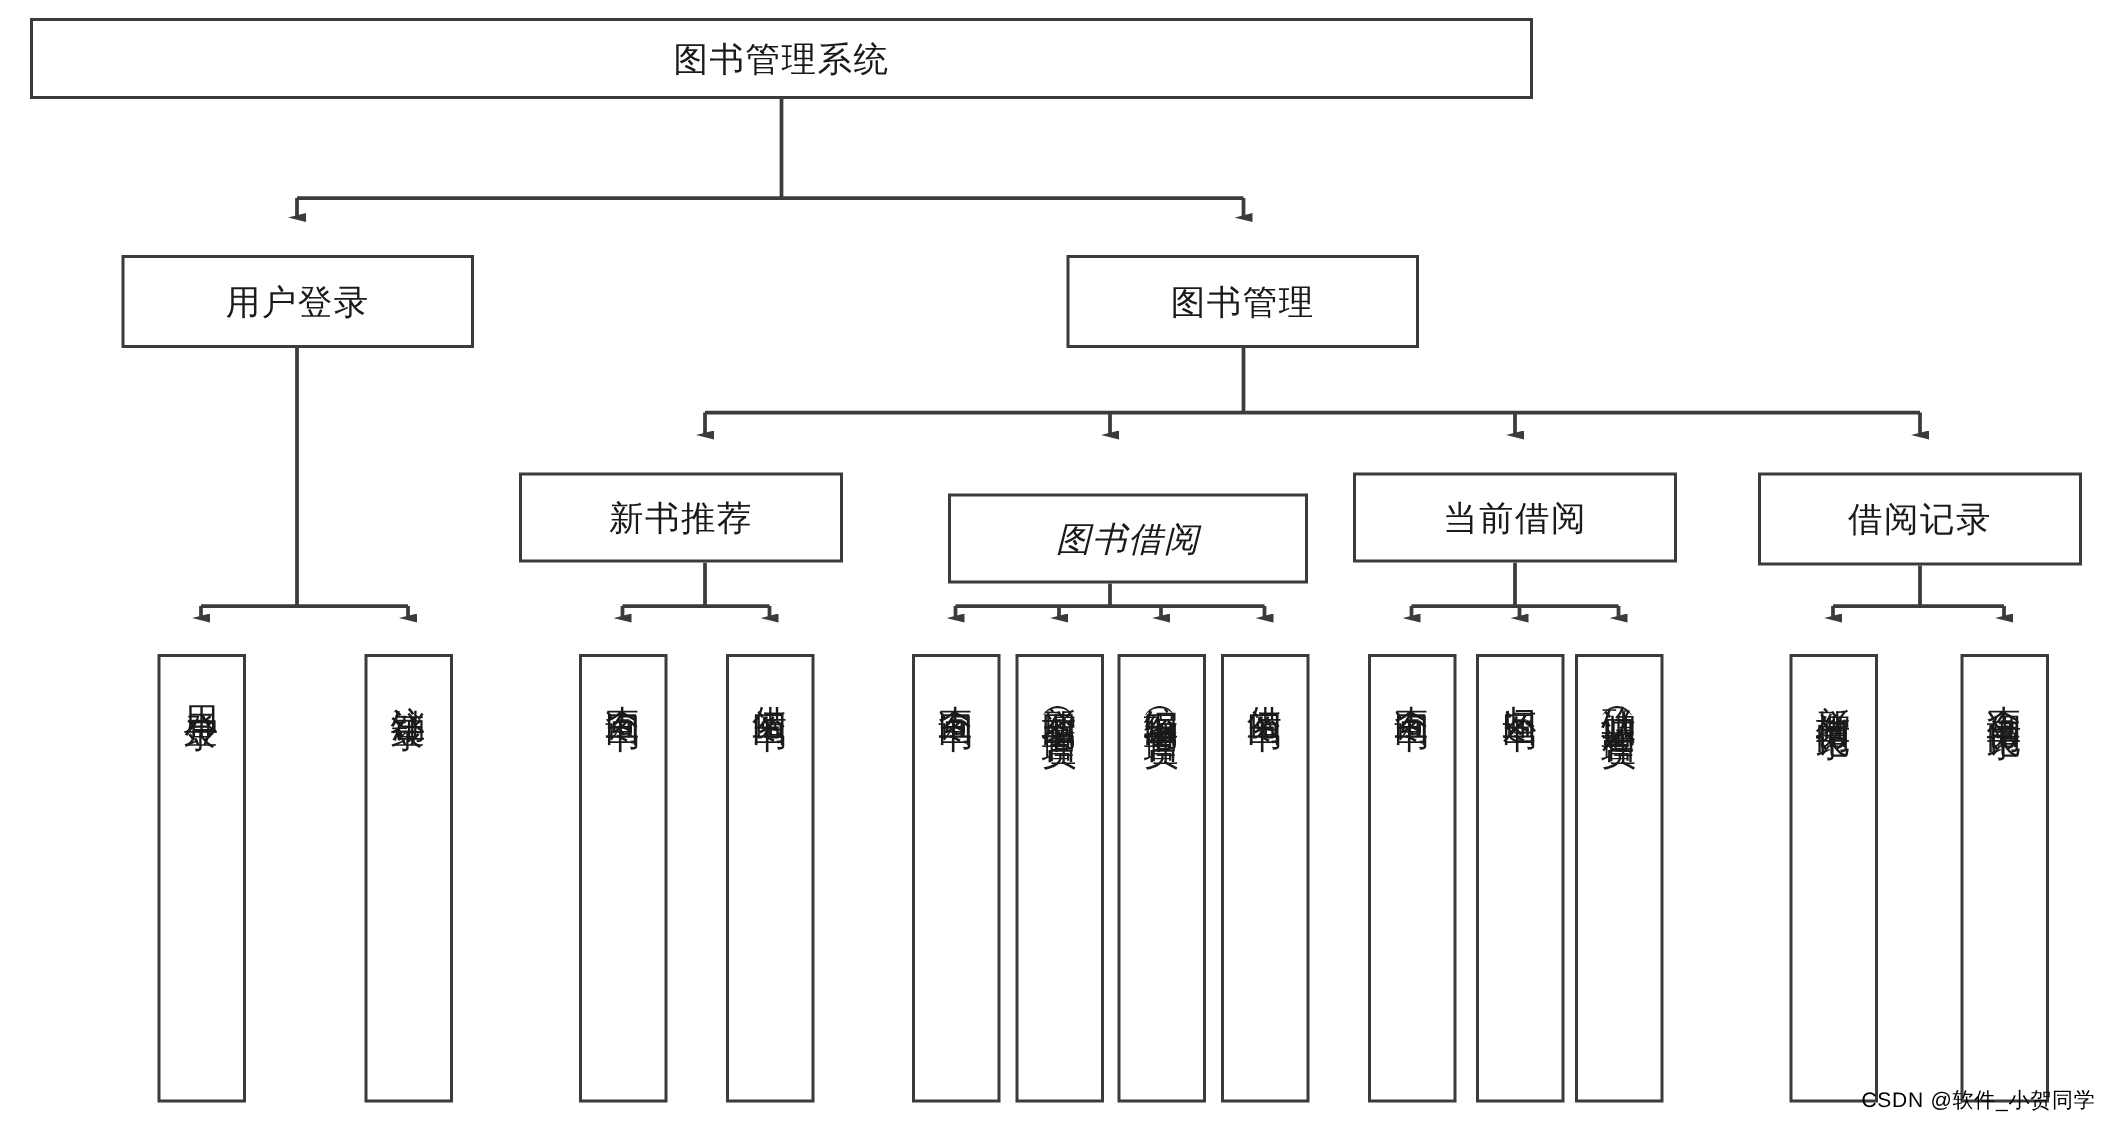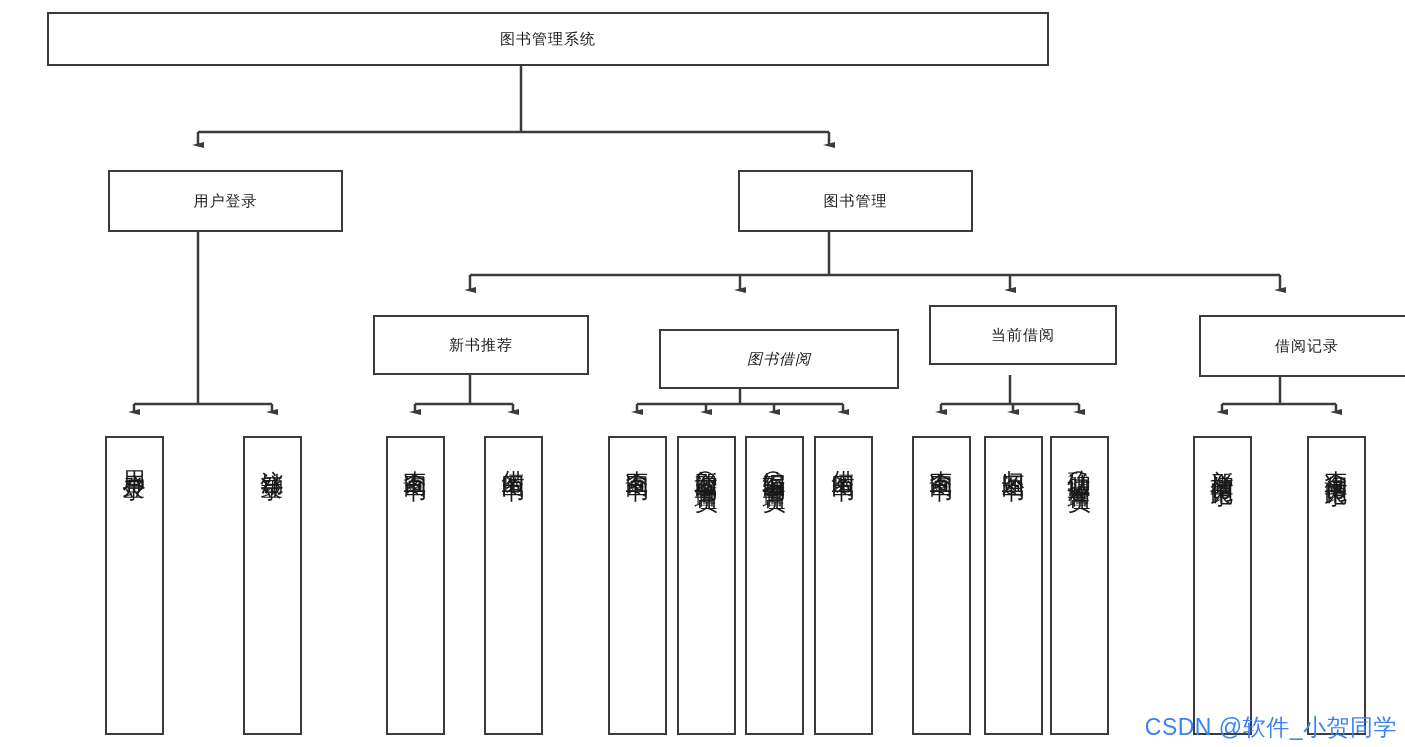--- a/index.html
+++ b/index.html
@@ -29,23 +29,22 @@
     position: absolute;
     box-sizing: border-box;
     border: 2.5px solid #3b3b3b;
     background: #ffffff;
     display: flex;
     align-items: center;
     justify-content: center;
     color: #1a1a1a;
   }
   .node.h {
-    font-size: 15px;
+    font-size: 23px;
     letter-spacing: 1px;
-    margin-left: 27px;
   }
   .node.v {
     font-size: 23px;
     padding-top: 14px;
     padding-bottom: 14px;
     align-items: flex-start;
     justify-content: center;
   }
   .vtext {
     writing-mode: vertical-rl;
@@ -54,22 +53,22 @@
     line-height: 1.05;
     white-space: nowrap;
   }
   .htext {
     white-space: nowrap;
   }
   #watermark {
     position: absolute;
     right: 8px;
     bottom: 4px;
-    font-size: 23px;
-    color: #3b82f6;
+    font-size: 14px;
+    color: #000000;
     white-space: nowrap;
     letter-spacing: 0.5px;
   }
 </style>
 </head>
 <body>
 
 <div id="canvas">
 
   <svg class="edges" viewBox="0 0 1405 747" xmlns="http://www.w3.org/2000/svg">
@@ -132,21 +131,21 @@
   <div class="node h" style="left:711px; top:170px; width:235px; height:62px;text-align:center;">
     <span class="htext">图书管理</span>
   </div>
 
   <div class="node h" style="left:346px; top:315px; width:216px; height:60px;">
     <span class="htext">新书推荐</span>
   </div>
   <div class="node h" style="left:632px; top:329px; width:240px; height:60px;font-style:italic;">
     <span class="htext">图书借阅</span>
   </div>
-  <div class="node h" style="left:902px; top:305px; width:188px; height:60px;">
+  <div class="node h" style="left:902px; top:315px; width:216px; height:60px;">
     <span class="htext">当前借阅</span>
   </div>
   <div class="node h" style="left:1172px; top:315px; width:216px; height:62px;">
     <span class="htext">借阅记录</span>
   </div>
 
   <div class="node v" style="left:105px; top:436px; width:59px; height:299px;">
     <span class="vtext">用户登录</span>
   </div>
   <div class="node v" style="left:243px; top:436px; width:59px; height:299px;">

